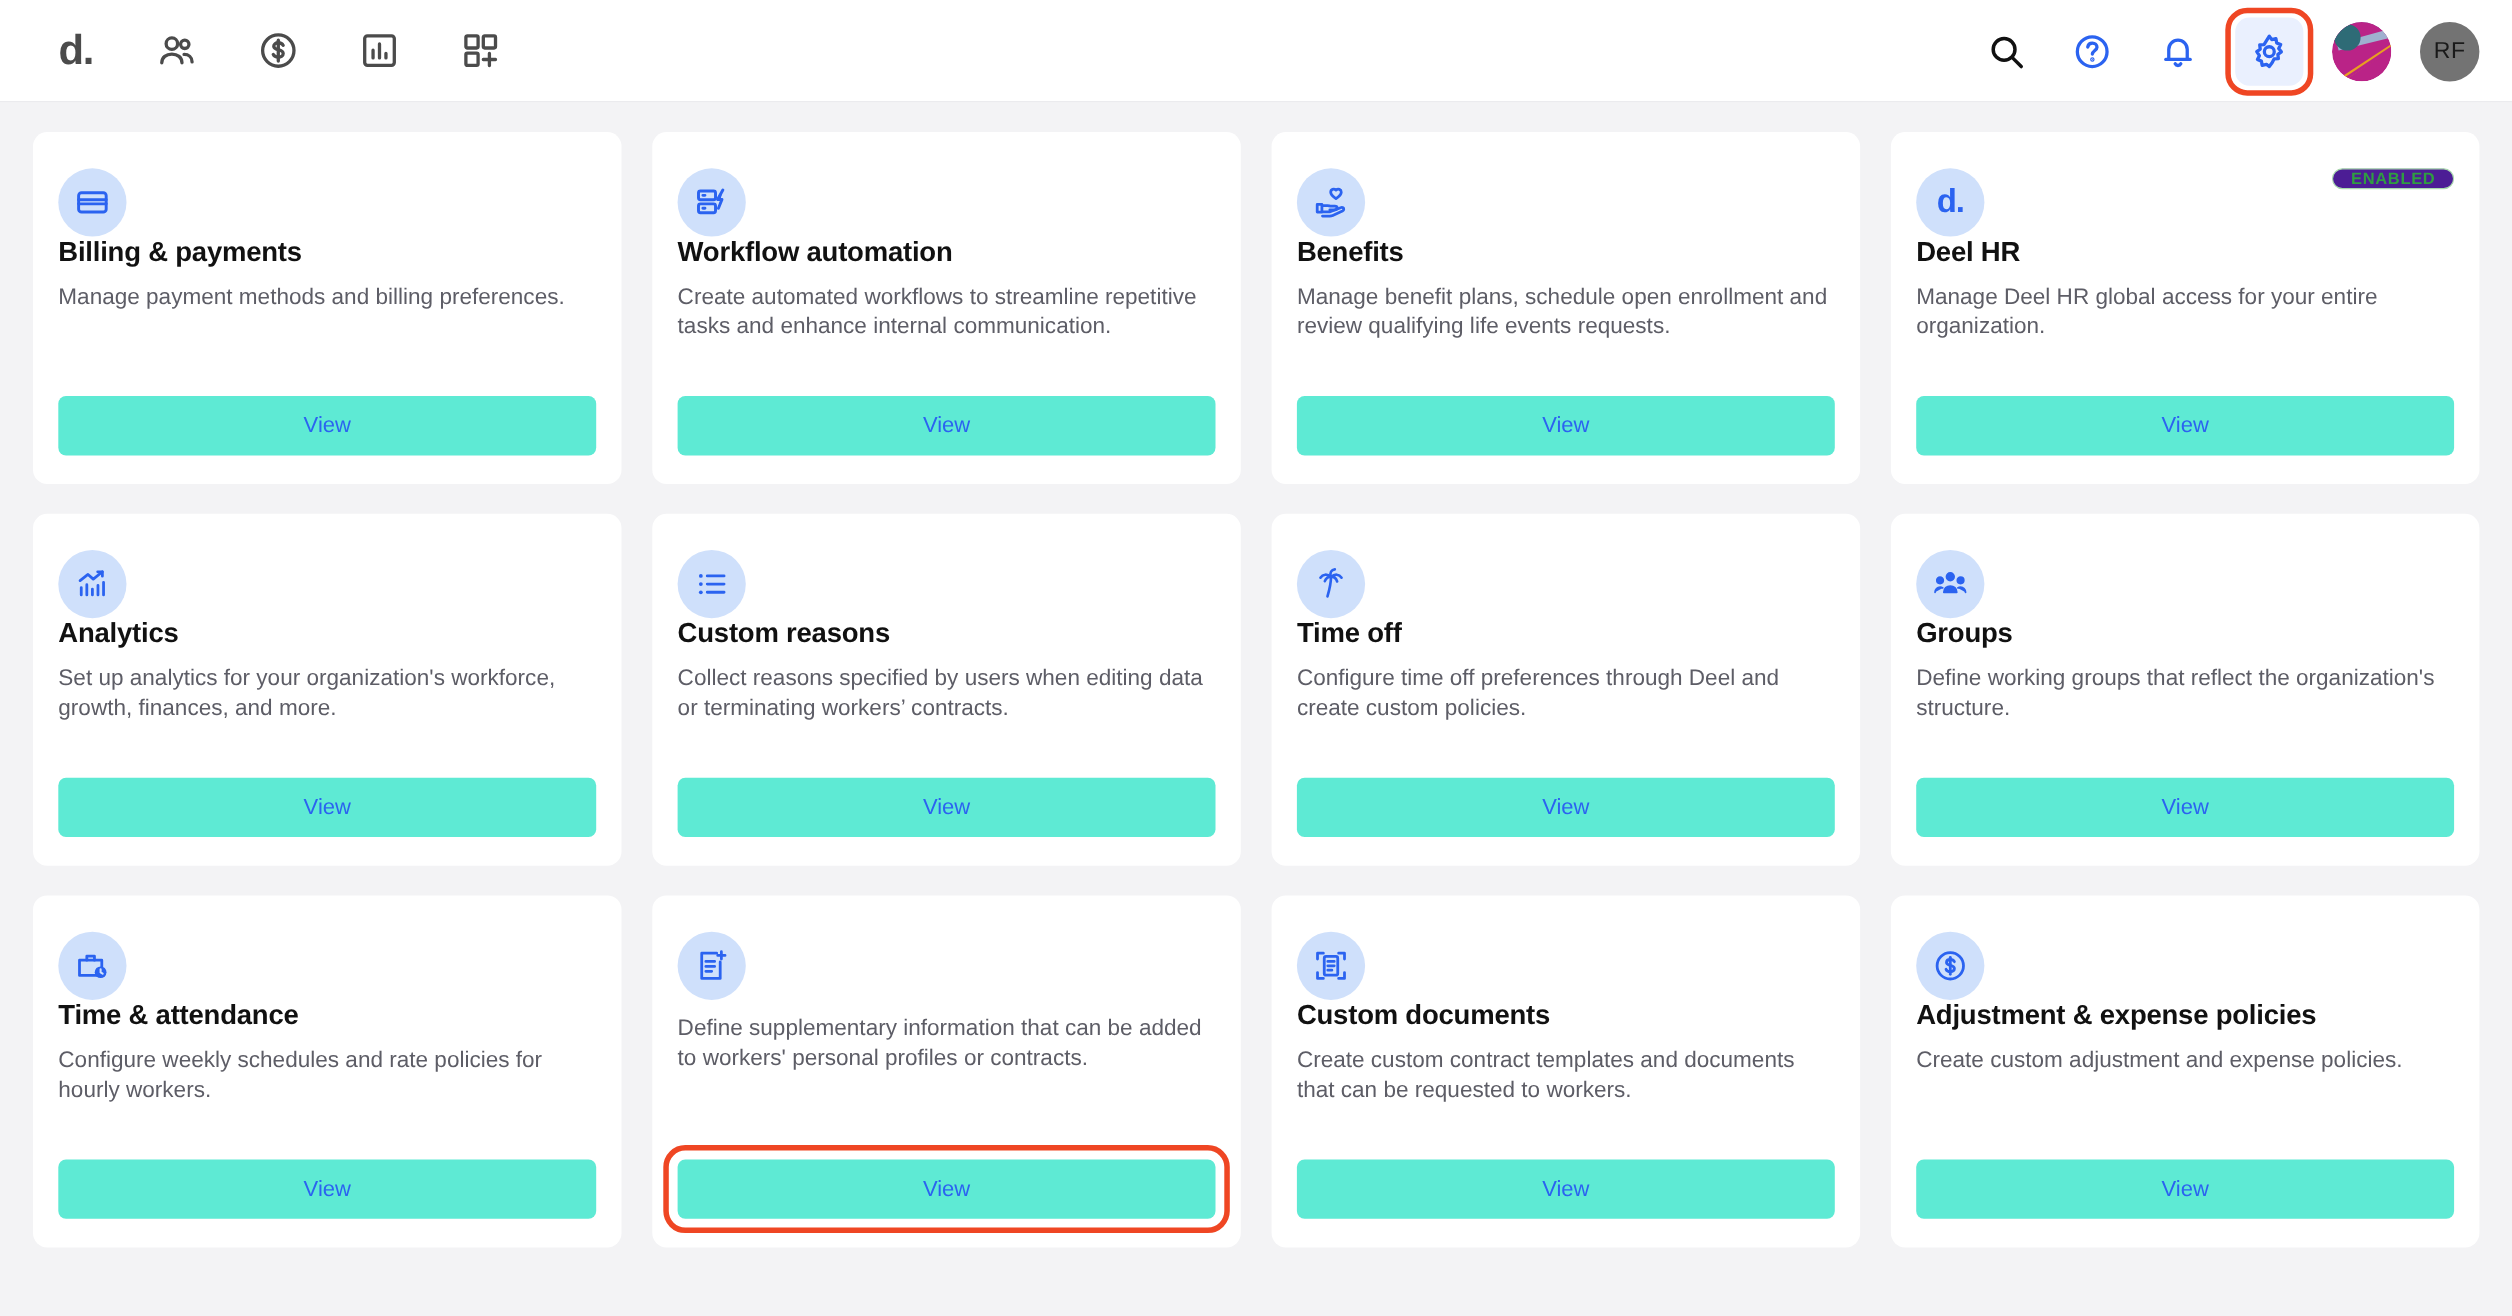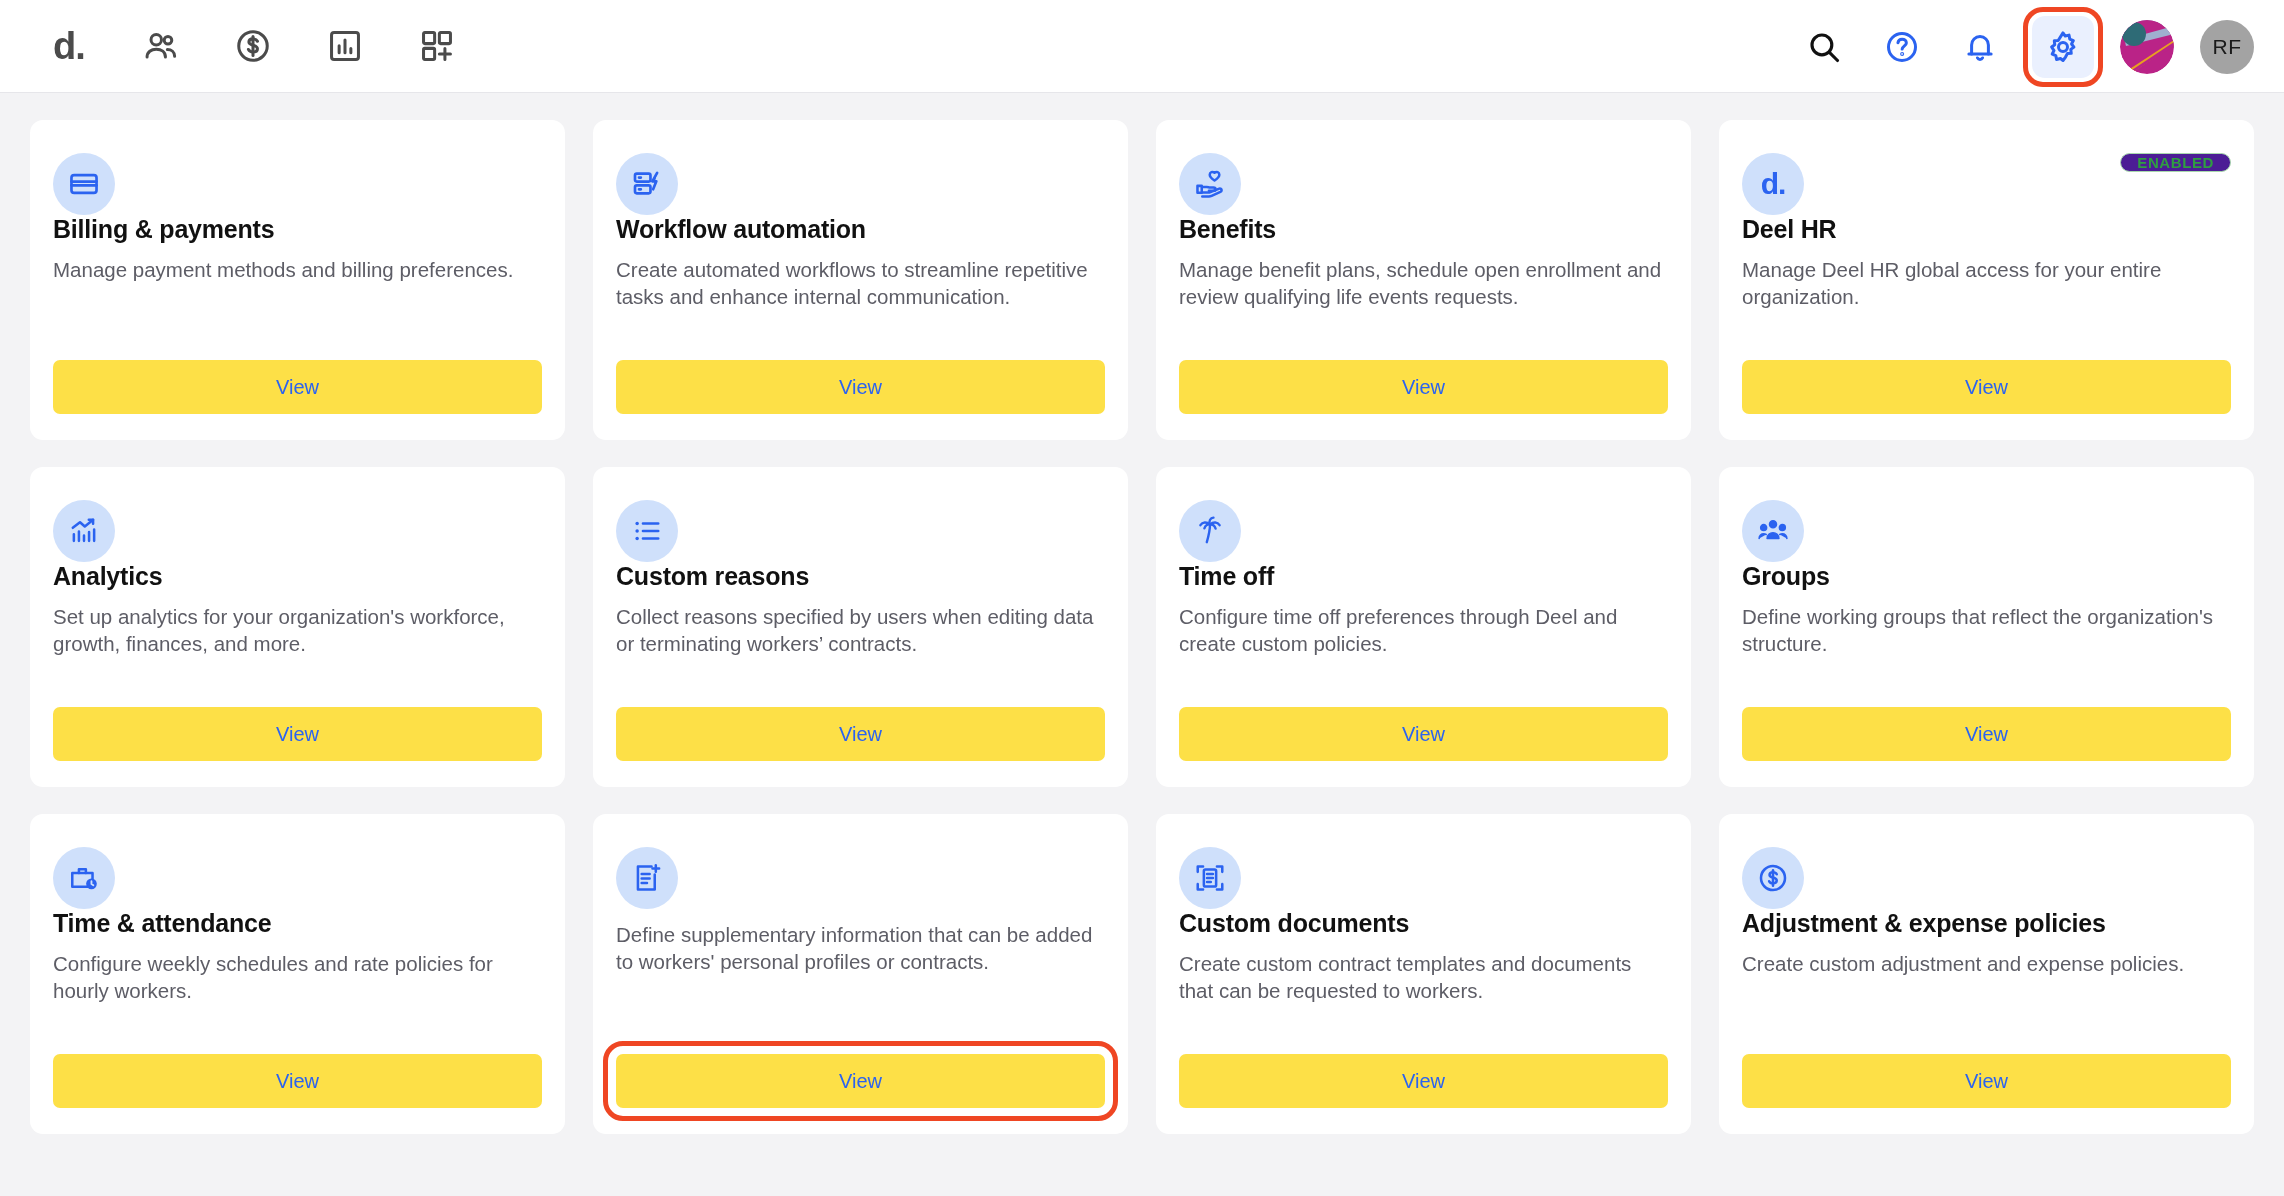--- a/index.html
+++ b/index.html
@@ -64,21 +64,21 @@
     pointer-events: none;
   }
   .gear-ico { position: relative; z-index: 2; }
   .avatar-img {
     width: 54px; height: 54px; border-radius: 50%;
     overflow: hidden;
     cursor: pointer;
   }
   .avatar-init {
     width: 54px; height: 54px; border-radius: 50%;
-    background: #a3a3a3;
+    background: #737373;
     display: flex; align-items: center; justify-content: center;
     font-size: 21px; color: #1a1a1a; letter-spacing: 0.5px;
     cursor: pointer;
   }
 
   
   .grid {
     padding: 27px 30px 0 30px;
     display: grid;
     grid-template-columns: repeat(4, 1fr);
@@ -125,21 +125,21 @@
     letter-spacing: -0.2px;
   }
   .card-desc {
     margin-top: 12px;
     font-size: 20.5px;
     line-height: 1.32;
     color: #5d5d66;
   }
   .card-spacer { flex: 1 1 auto; }
   .view-btn {
-    background: #fde047;
+    background: #5eead4;
     color: #2b63f0;
     border: none;
     border-radius: 7px;
     height: 54px;
     width: 100%;
     font-size: 20px;
     font-family: "Liberation Sans", sans-serif;
     cursor: pointer;
     display: flex; align-items: center; justify-content: center;
   }

